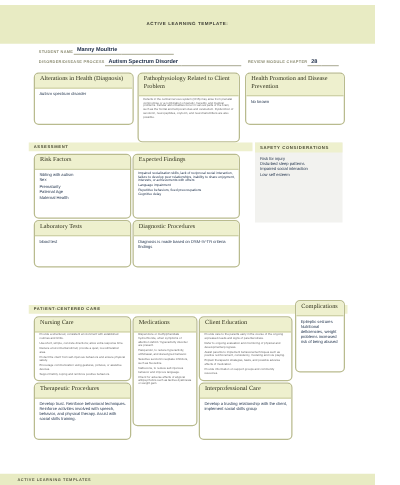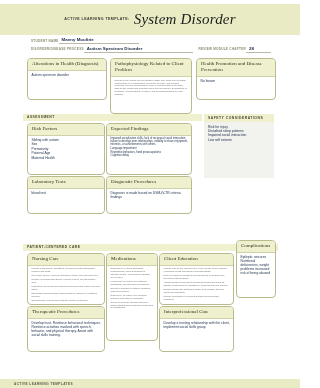--- a/index.html
+++ b/index.html
@@ -107,21 +107,20 @@
   }
 </style>
 </head>
 <body>
 
 <div class="page">
 
   <div class="hdr-band"></div>
   <div class="hdr-inner">
     <span class="alt-label">ACTIVE LEARNING TEMPLATE:</span>
-    <span class="alt-title">System Disorder</span>
   </div>
 
   <div class="info">
     <div class="info-row">
       <span class="info-lab">STUDENT NAME</span>
       <span class="info-val">Manny Moultrie</span>
       <span class="info-fill" style="max-width:42px"></span>
     </div>
     <div class="info-row">
       <span class="info-lab">DISORDER/DISEASE PROCESS</span>

